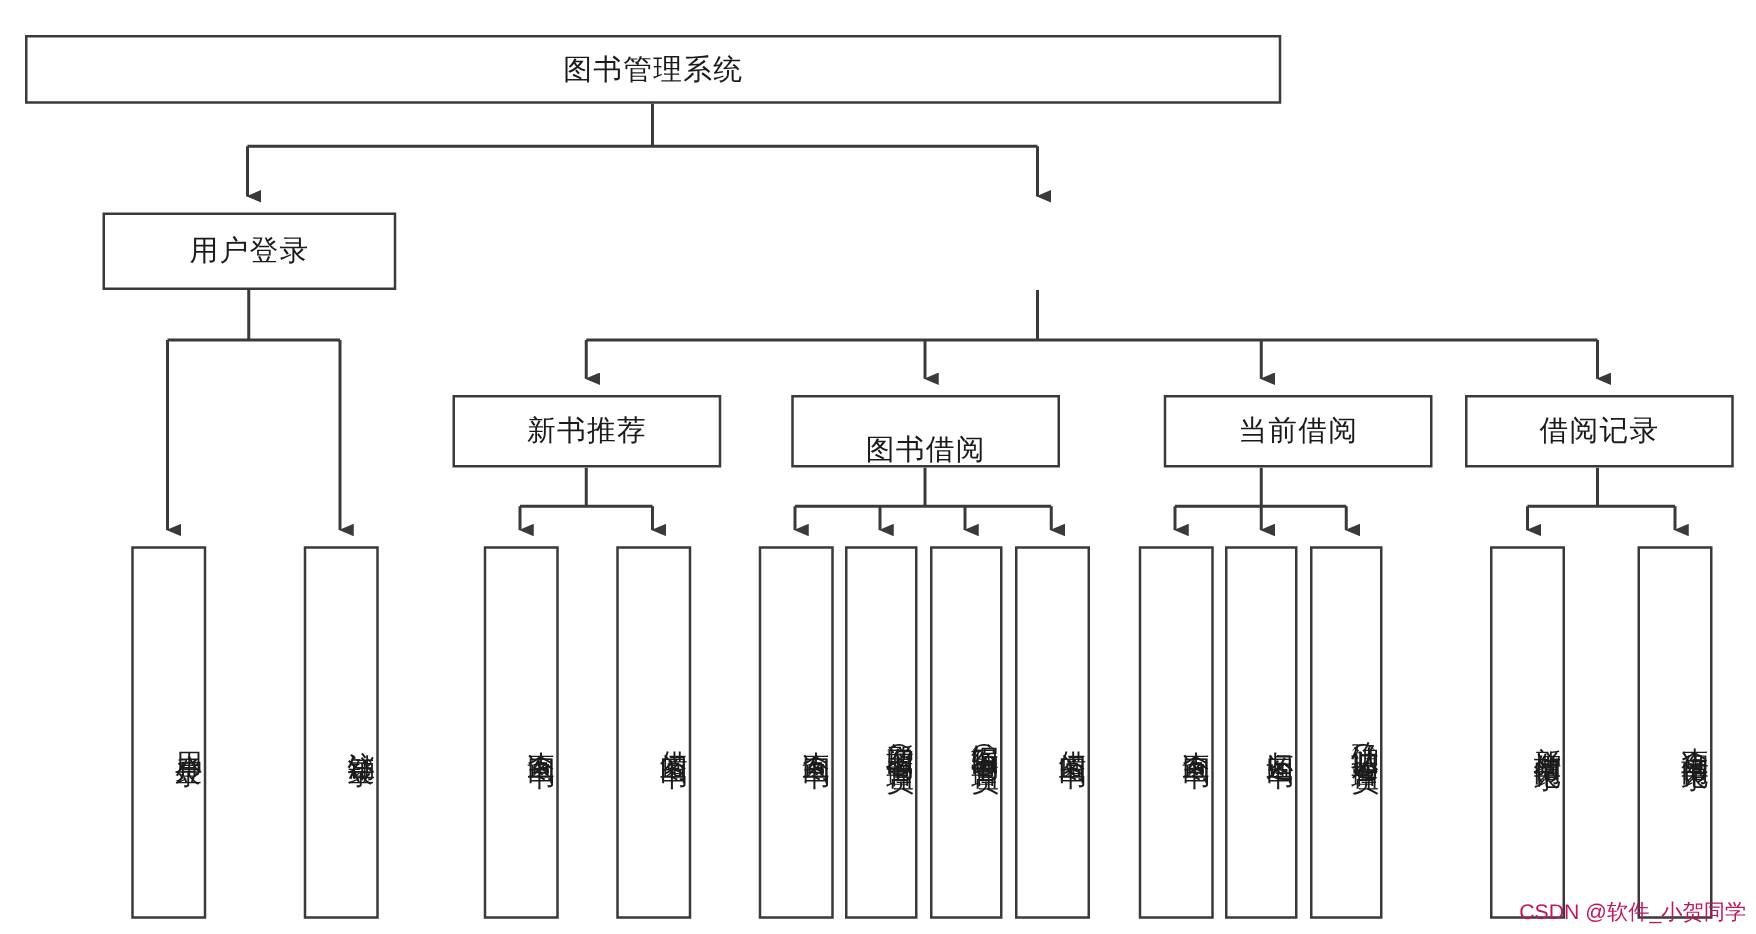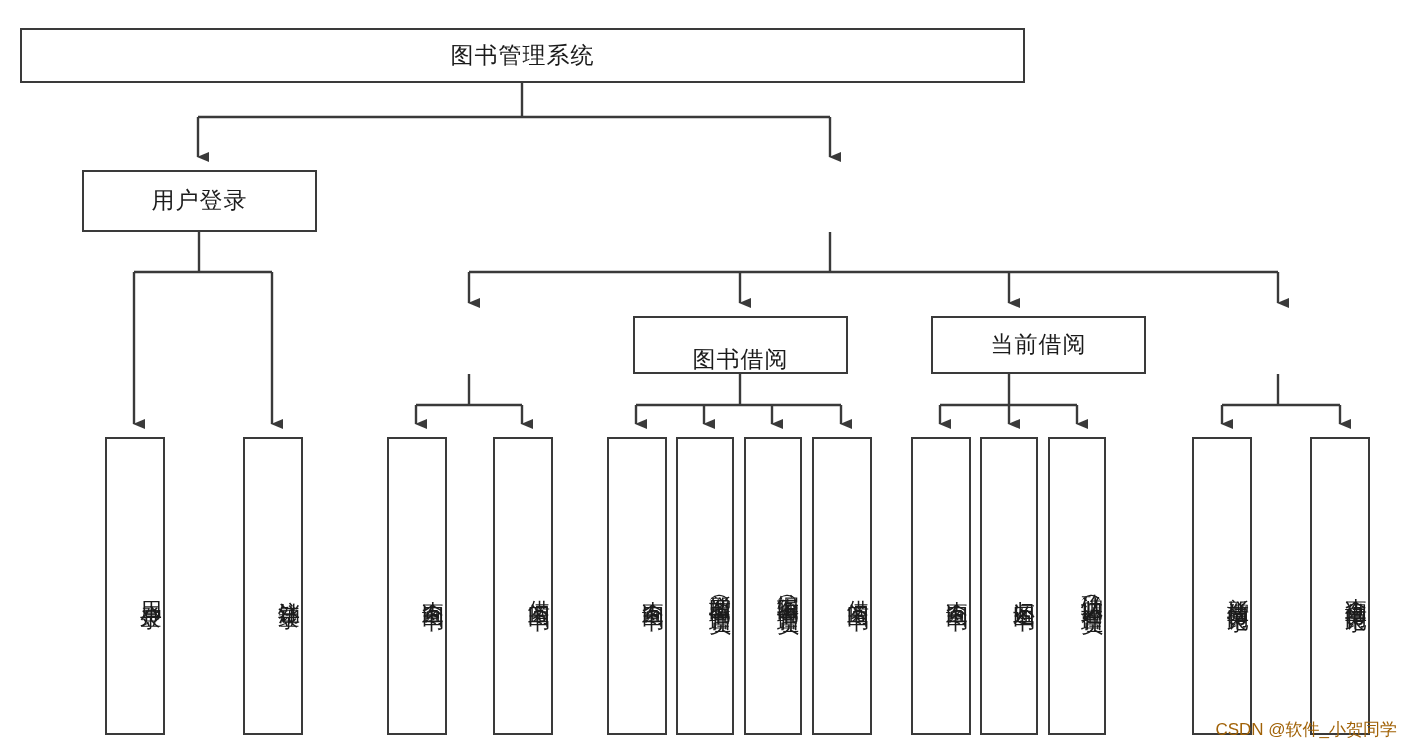--- a/index.html
+++ b/index.html
@@ -55,21 +55,21 @@
   .node.v-node .vlabel {
     writing-mode: vertical-rl;
     text-orientation: upright;
     white-space: nowrap;
   }
   .watermark {
     position: absolute;
     right: 8px;
     bottom: 6px;
     font-size: 17px;
-    color: #a16207;
+    color: #be185d;
     z-index: 5;
     white-space: nowrap;
     font-family: "Liberation Sans", "DejaVu Sans", sans-serif;
   }
 </style>
 </head>
 <body>
 
 <div id="canvas">
 
@@ -124,25 +124,31 @@
   </svg>
 
   <div class="node root h-node" style="left:20px; top:13px; width:1005px; height:55px;margin-top:15px;">
     <span>图书管理系统</span>
   </div>
 
   <div class="node h-node" style="left:82px; top:170px; width:235px; height:62px;">
     <span>用户登录</span>
   </div>
 
+  <div class="node h-node" style="left:362px; top:316px; width:215px; height:58px;">
+    <span>新书推荐</span>
+  </div>
   <div class="node h-node" style="left:633px; top:316px; width:215px; height:58px;align-items:flex-end;">
     <span>图书借阅</span>
   </div>
   <div class="node h-node" style="left:931px; top:316px; width:215px; height:58px;">
     <span>当前借阅</span>
+  </div>
+  <div class="node h-node" style="left:1172px; top:316px; width:215px; height:58px;">
+    <span>借阅记录</span>
   </div>
 
   <div class="node v-node" style="left:105px; top:437px; width:60px; height:298px;">
     <span class="vlabel">用户登录</span>
   </div>
   <div class="node v-node" style="left:243px; top:437px; width:60px; height:298px;">
     <span class="vlabel">注销登录</span>
   </div>
 
   <div class="node v-node" style="left:387px; top:437px; width:60px; height:298px;">

